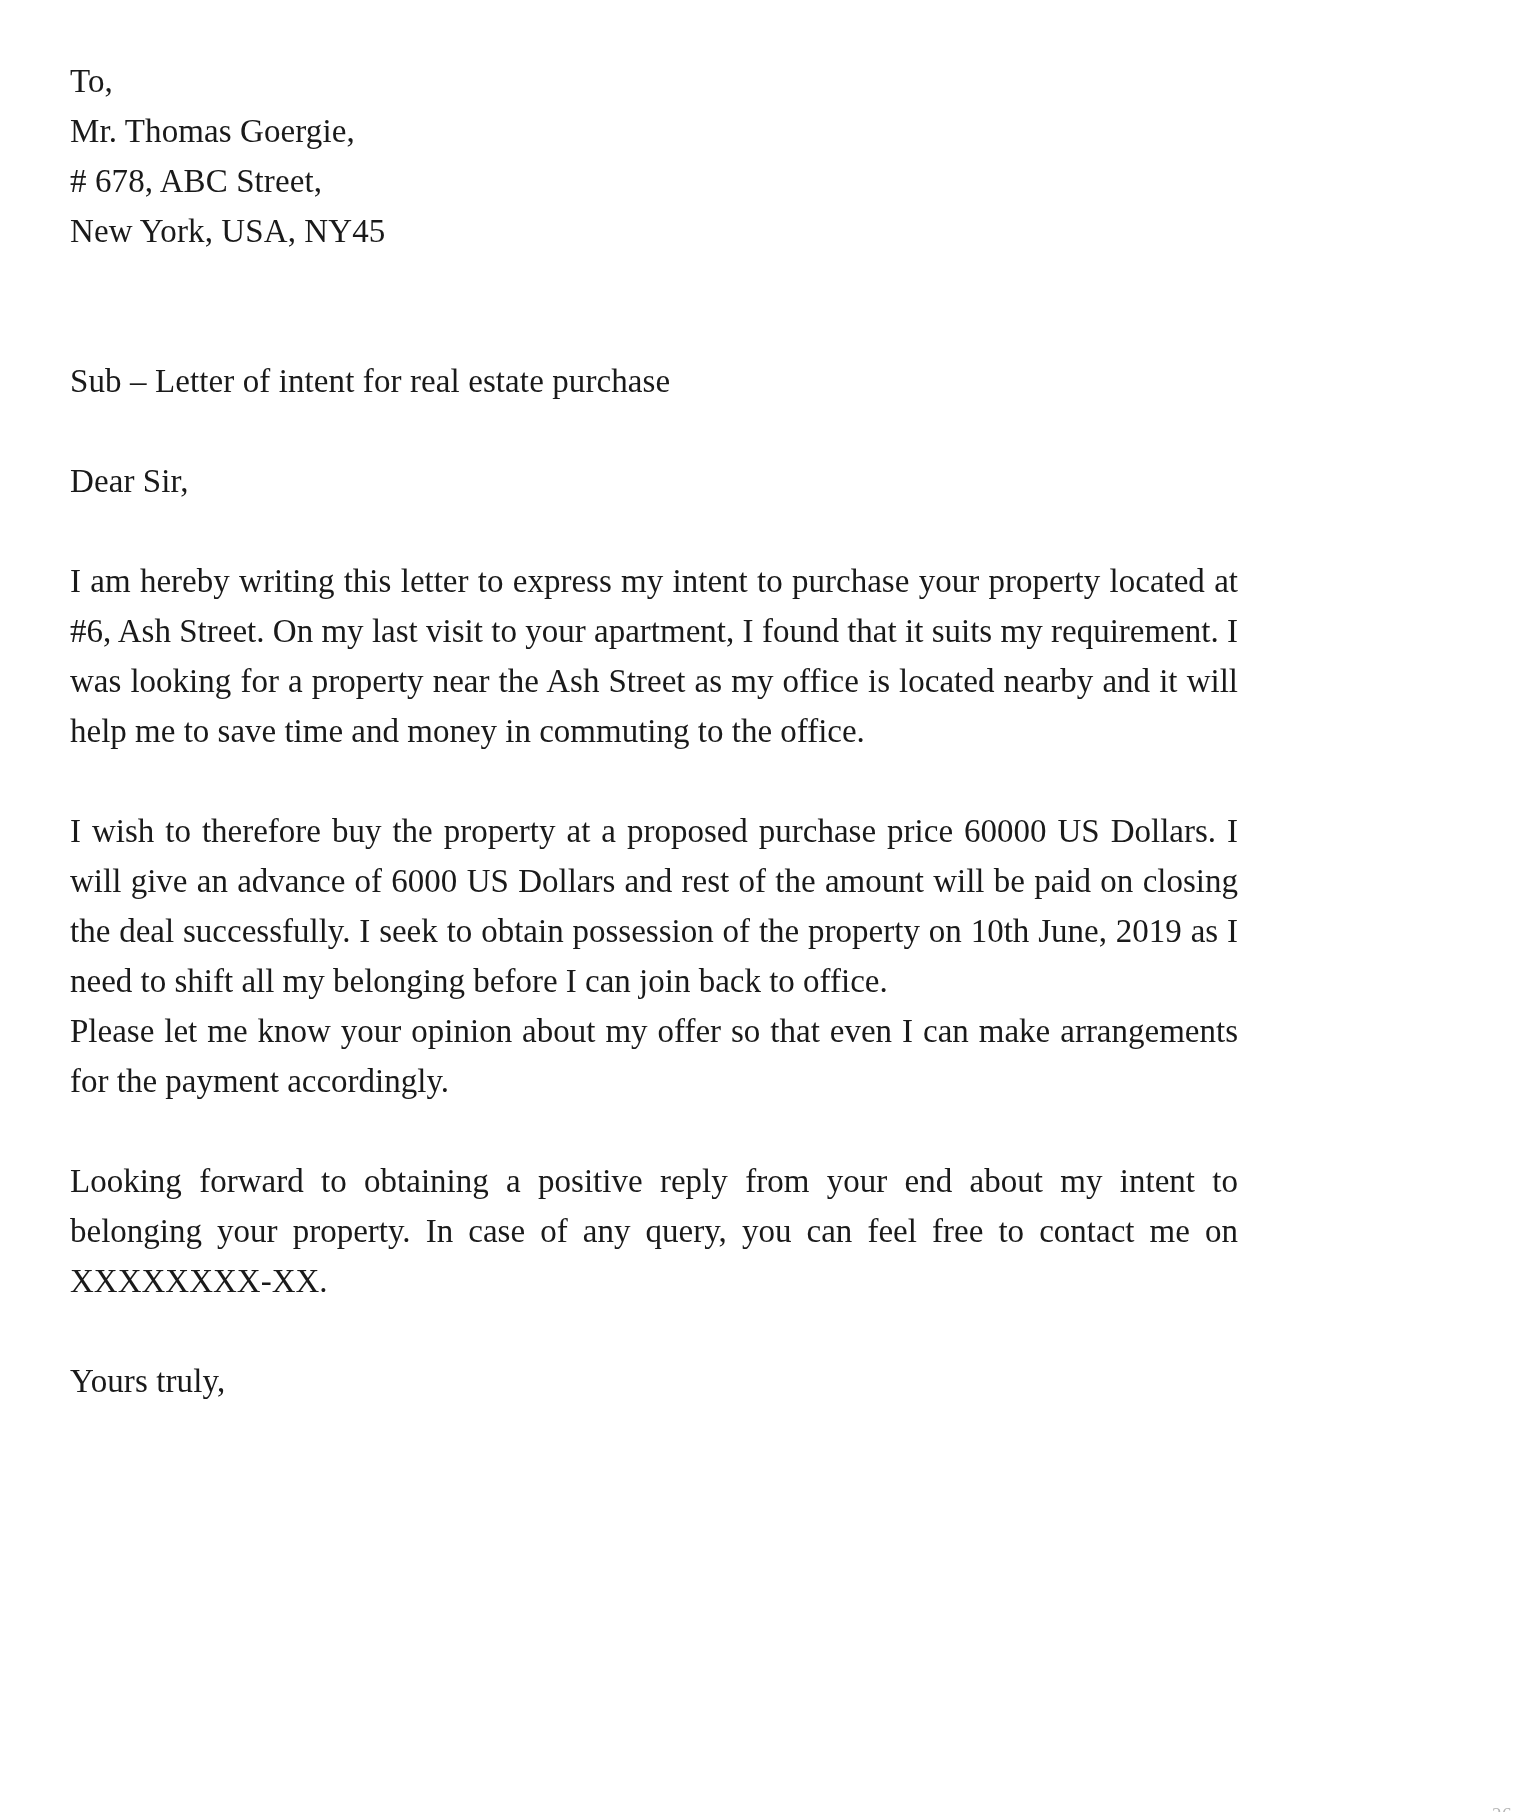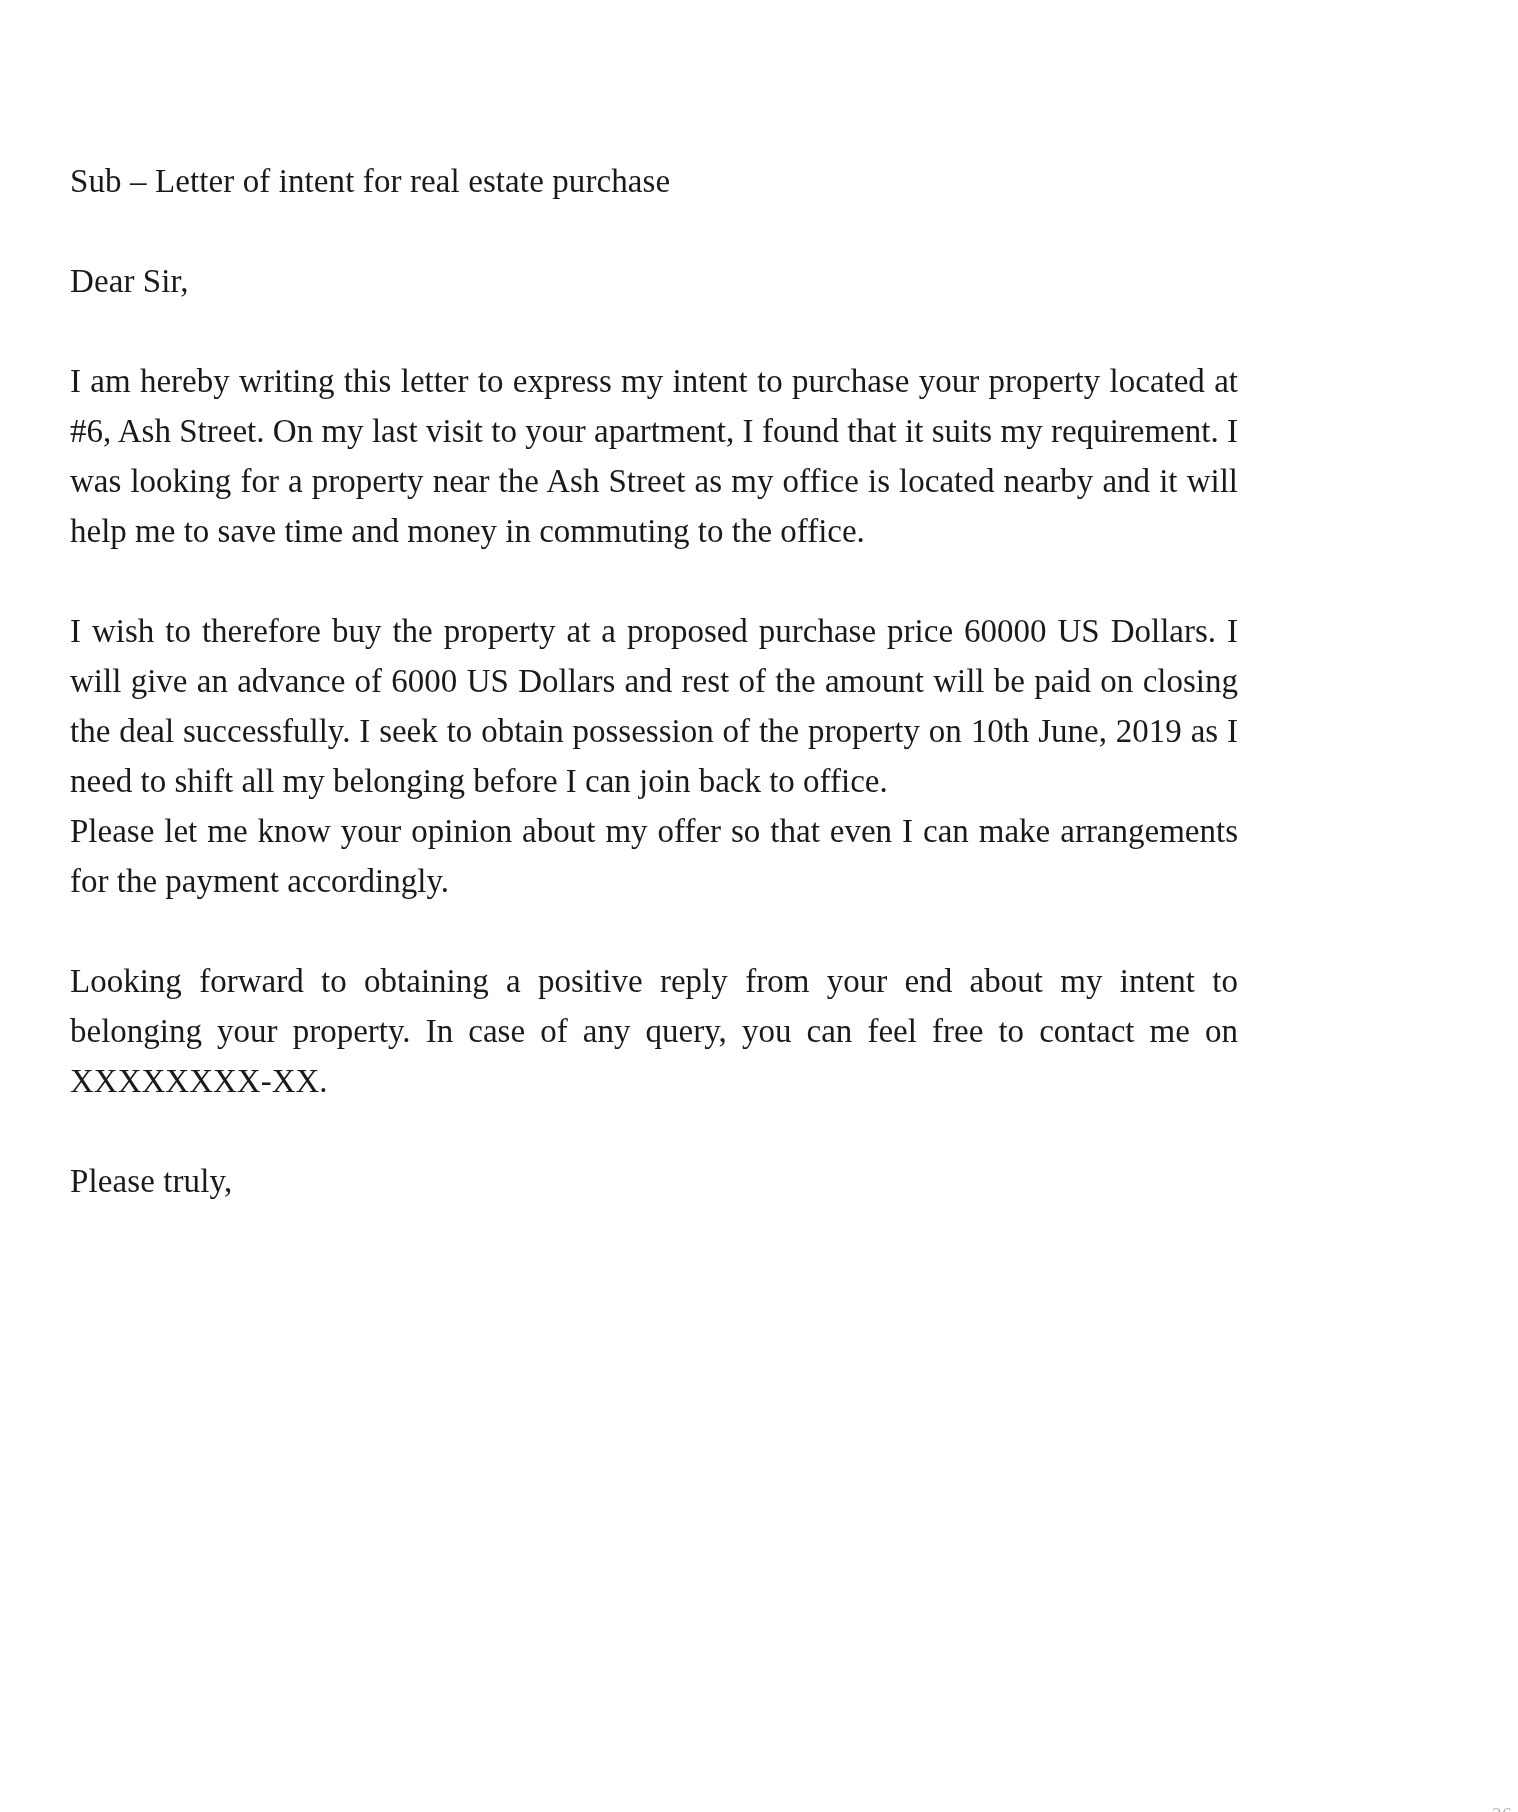--- a/index.html
+++ b/index.html
@@ -81,20 +81,26 @@
     height: 13px;
     line-height: 19px;
   }
 </style>
 </head>
 <body>
 
 <div class="page">
   <div class="letter">
 
+    <div class="block addr">
+      <span class="line">To,</span>
+      <span class="line">Mr. Thomas Goergie,</span>
+      <span class="line"># 678, ABC Street,</span>
+      <span class="line">New York, USA, NY45</span>
+    </div>
 
     <div class="gap-sm"></div>
 
 
     <div class="gap-sm"></div>
 
     <div class="block subject">
       <span class="line">Sub – Letter of intent for real estate purchase</span>
     </div>
 
@@ -114,19 +120,19 @@
 
     <p class="block para">Please let me know your opinion about my offer so that even I can make arrangements for the payment accordingly.</p>
 
     <div class="gap-sm"></div>
 
     <p class="block para">Looking forward to obtaining a positive reply from your end about my intent to belonging your property. In case of any query, you can feel free to contact me on XXXXXXXX-XX.</p>
 
     <div class="gap-sm"></div>
 
     <div class="block closing">
-      <span class="line">Please truly,</span>
+      <span class="line">Yours truly,</span>
     </div>
 
   </div>
 
   <div class="page-artifact">26</div>
 </div>
 
 </body></html>

